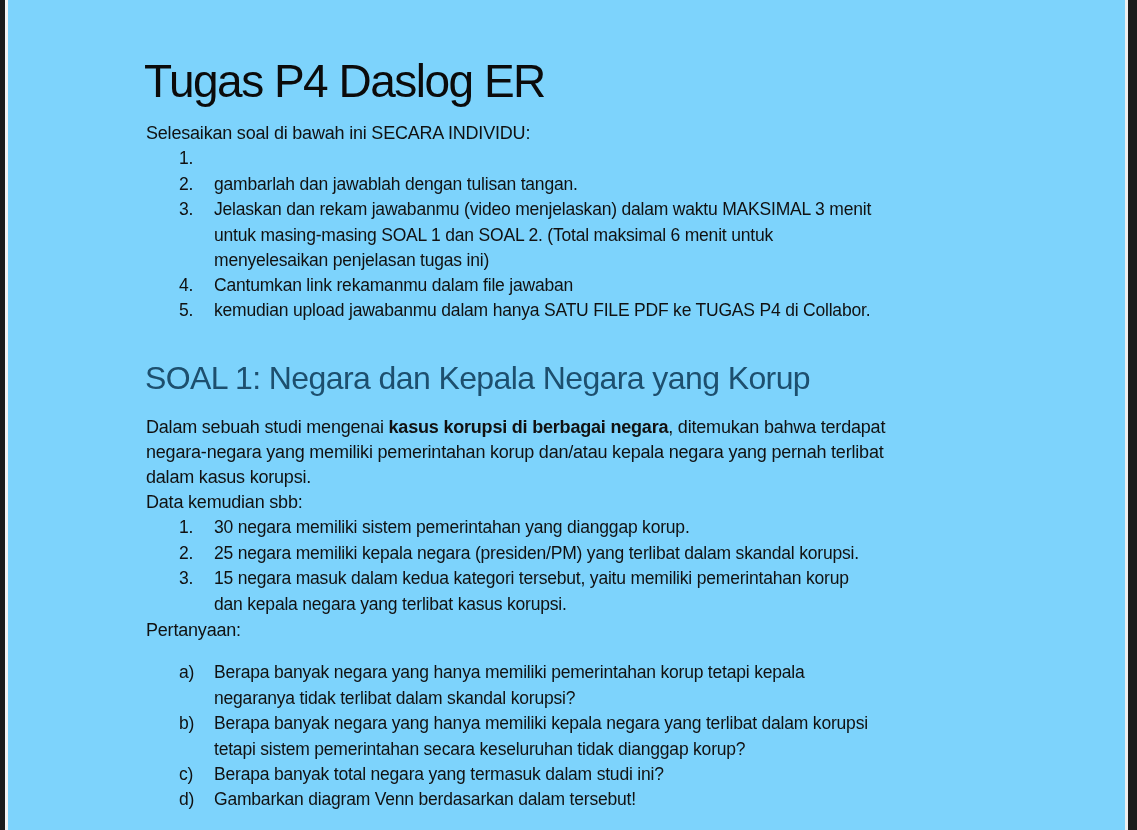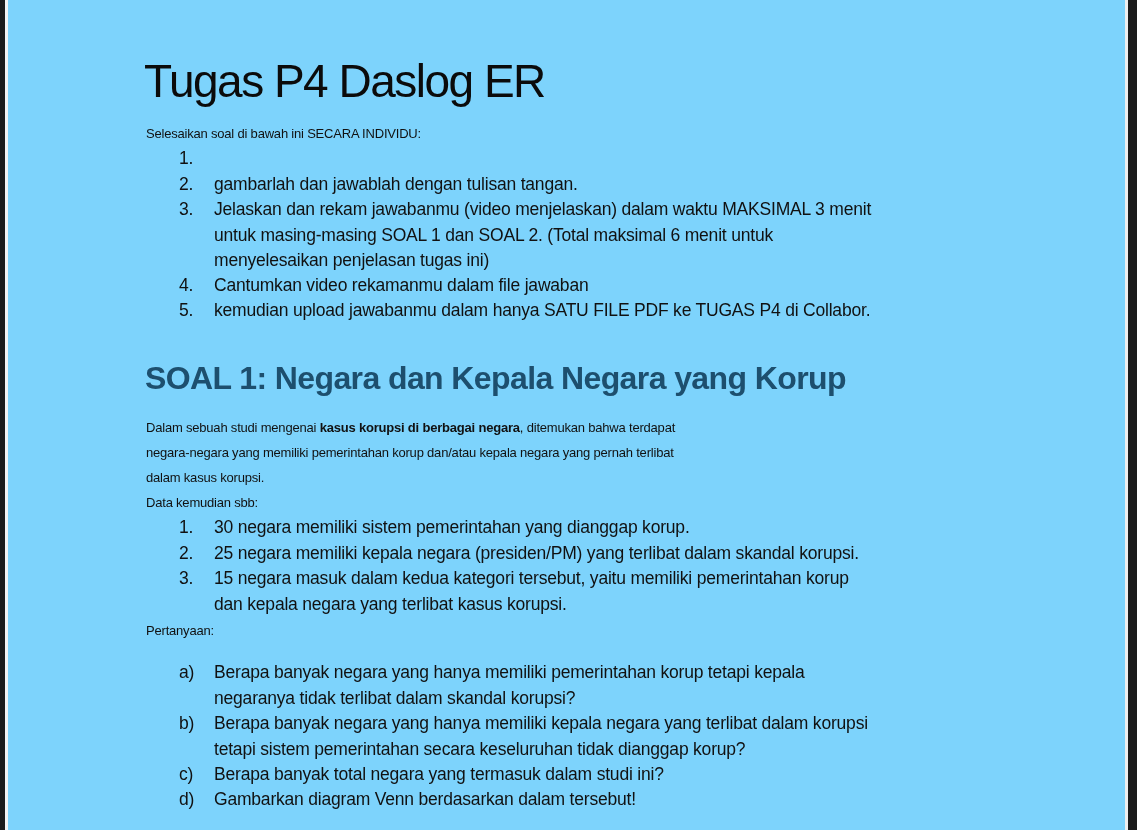--- a/index.html
+++ b/index.html
@@ -13,27 +13,27 @@
     position: absolute; left: 5px; top: 0; width: 1123px; height: 830px;
     background: #7dd3fc;
     box-shadow: inset -3px 0 0 #efefef, inset 3px 0 0 #f3f3f3;
   }
   .content { position: absolute; left: 141px; top: 0; width: 850px; color: #111; }
   .title {
     position: absolute; top: 54px; left: -2px; margin: 0;
     font-size: 46px; font-weight: normal; letter-spacing: -1.5px; color: #0b0b0b;
     white-space: nowrap;
   }
-  .p { position: absolute; left: 0; font-size: 13px; line-height: 25px; white-space: nowrap; margin: 0; letter-spacing: -0.2px; }
+  .p { position: absolute; left: 0; font-size: 18px; line-height: 25px; white-space: nowrap; margin: 0; letter-spacing: -0.2px; }
   .item { position: absolute; left: 33px; font-size: 17.5px; line-height: 25.5px; margin: 0; letter-spacing: -0.2px; }
   .item .num { position: absolute; left: 0; top: 0; }
   .item .txt { display: block; margin-left: 35px; white-space: pre-line; }
   .h2 {
     position: absolute; top: 360px; left: -1px; margin: 0;
-    font-size: 32px; font-weight: bold; color: #1d4f6e; letter-spacing: -0.6px; white-space: nowrap;
+    font-size: 32px; font-weight: normal; color: #1d4f6e; letter-spacing: -0.6px; white-space: nowrap;
   }
   b { font-weight: bold; }
 </style>
 </head>
 <body>
 
 <div class="page">
   <div class="content">
     <h1 class="title">Tugas P4 Daslog ER</h1>
     <p class="p" style="top:121px">Selesaikan soal di bawah ini SECARA INDIVIDU:</p>
@@ -46,21 +46,21 @@
       <span class="txt">gambarlah dan jawablah dengan tulisan tangan.</span>
     </div>
     <div class="item" style="top:197px">
       <span class="num">3.</span>
       <span class="txt">Jelaskan dan rekam jawabanmu (video menjelaskan) dalam waktu MAKSIMAL 3 menit
 untuk masing-masing SOAL 1 dan SOAL 2.  (Total maksimal 6 menit untuk
 menyelesaikan penjelasan tugas ini)</span>
     </div>
     <div class="item" style="top:273px">
       <span class="num">4.</span>
-      <span class="txt">Cantumkan video rekamanmu dalam file jawaban</span>
+      <span class="txt">Cantumkan link rekamanmu dalam file jawaban</span>
     </div>
     <div class="item" style="top:298px">
       <span class="num">5.</span>
       <span class="txt">kemudian upload jawabanmu dalam hanya SATU FILE PDF ke TUGAS P4 di Collabor.</span>
     </div>
 
     <h2 class="h2">SOAL 1: Negara dan Kepala Negara yang Korup</h2>
 
     <p class="p" style="top:415px"><span>Dalam sebuah studi mengenai </span><b>kasus korupsi di berbagai negara</b><span>, ditemukan bahwa terdapat</span></p>
     <p class="p" style="top:440px">negara-negara yang memiliki pemerintahan korup dan/atau kepala negara yang pernah terlibat</p>

